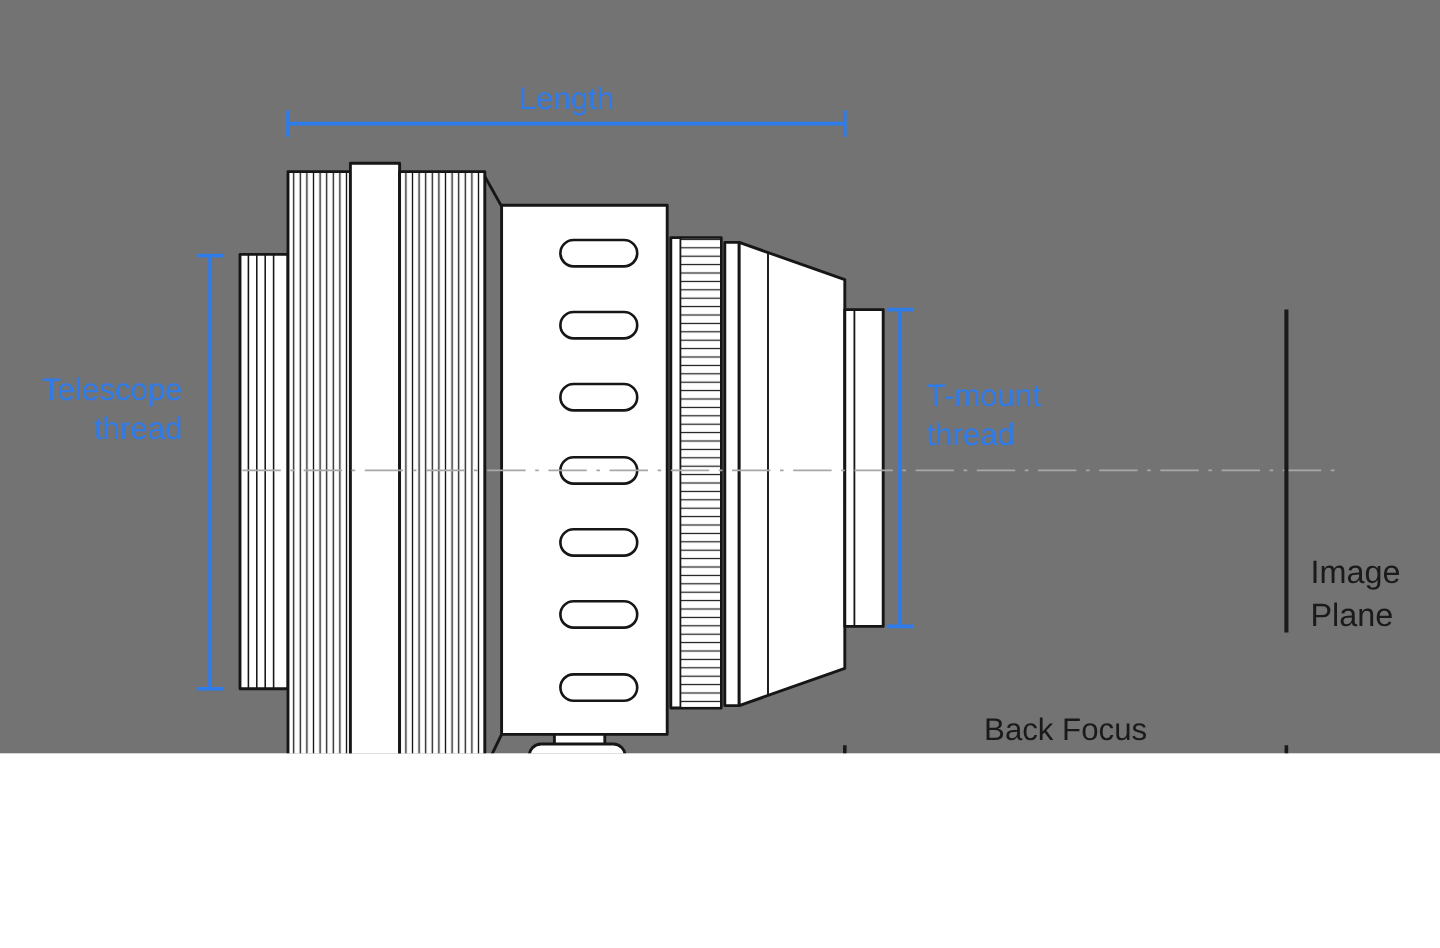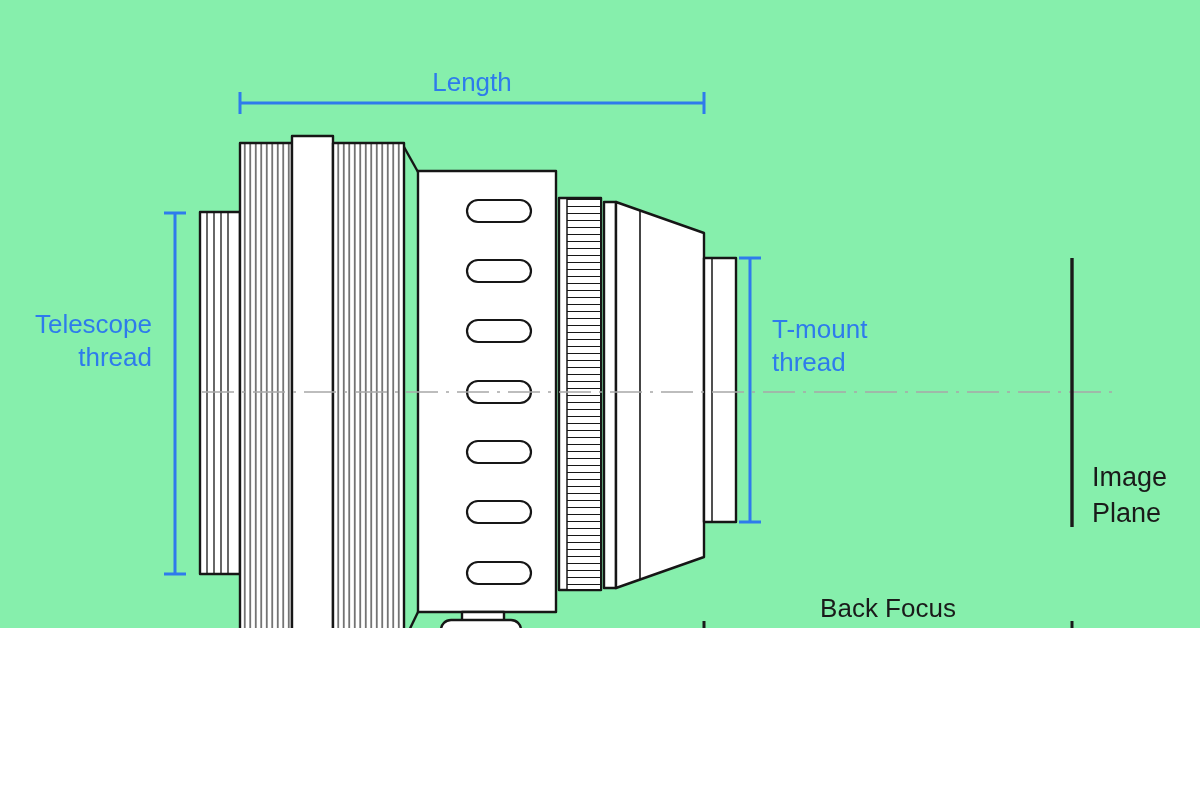--- a/index.html
+++ b/index.html
@@ -1,20 +1,20 @@
 <!DOCTYPE html>
 <html><head>
 <meta charset="utf-8">
 <style>
   html, body { margin: 0; padding: 0; background: #ffffff; }
   .canvas {
     position: relative;
     width: 1200px;
     height: 628px;
-    background: #86efac;
+    background: #737373;
     overflow: hidden;
   }
   svg { display: block; }
   text {
     font-family: "Liberation Sans", "DejaVu Sans", sans-serif;
   }
   .dim-label  { font-size: 26px; }
   .dark-label { font-size: 27px; }
 </style>
 </head>

